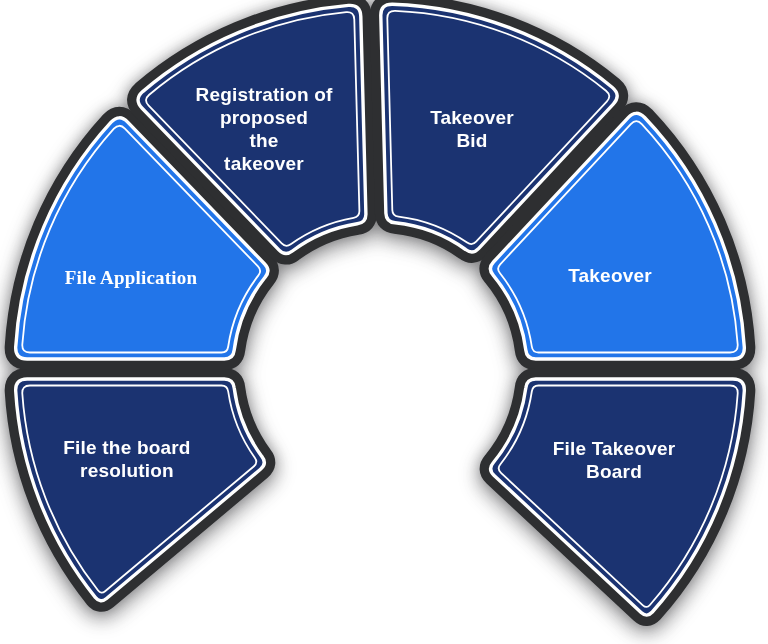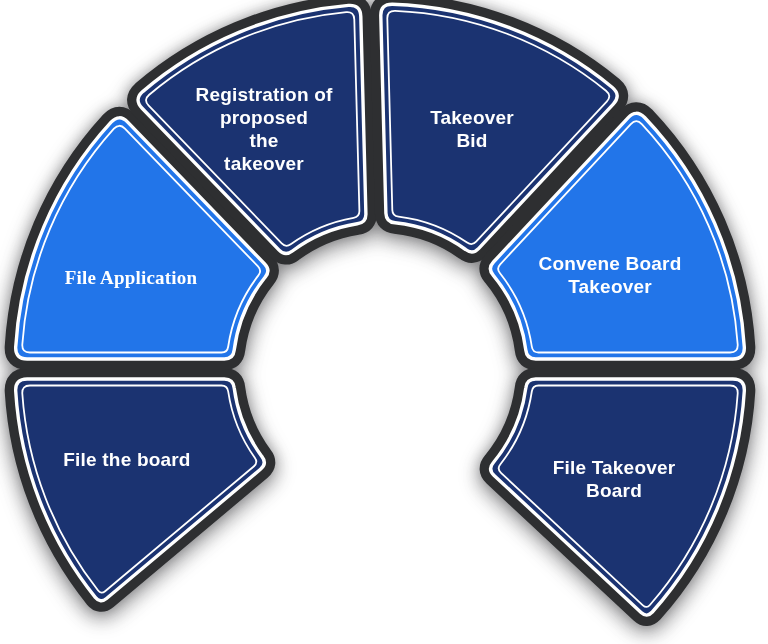--- a/index.html
+++ b/index.html
@@ -64,36 +64,36 @@
         <path d="M 22.3 344.5 A 358.5 358.5 0 0 1 113.9 128.7 Q 119.4 122.9 124.9 128.6 L 258.0 266.4 Q 262.1 270.7 258.4 275.4 A 153.5 153.5 0 0 0 228.2 346.5 Q 227.4 352.5 221.4 352.5 L 29.9 352.5 Q 21.9 352.5 22.3 344.5 Z" fill="none" stroke="#ffffff" stroke-width="1.8" stroke-linejoin="round"></path>
         <path d="M 149.2 94.7 A 358.5 358.5 0 0 1 346.2 12.1 Q 354.1 11.4 354.3 19.4 L 359.4 210.9 Q 359.5 216.9 353.6 217.8 A 153.5 153.5 0 0 0 290.7 244.2 Q 285.9 247.8 281.7 243.4 L 148.7 105.7 Q 143.1 99.9 149.2 94.7 Z" fill="none" stroke="#ffffff" stroke-width="1.8" stroke-linejoin="round"></path>
         <path d="M 395.1 10.8 A 358.5 358.5 0 0 1 606.0 90.7 Q 612.2 95.8 606.7 101.7 L 476.1 241.7 Q 472.0 246.1 467.1 242.6 A 153.5 153.5 0 0 0 398.5 216.6 Q 392.5 216.0 392.3 210.0 L 387.3 18.6 Q 387.1 10.6 395.1 10.8 Z" fill="none" stroke="#ffffff" stroke-width="1.8" stroke-linejoin="round"></path>
         <path d="M 641.8 124.1 A 358.5 358.5 0 0 1 737.7 344.5 Q 738.1 352.5 730.1 352.5 L 538.6 352.5 Q 532.6 352.5 531.8 346.5 A 153.5 153.5 0 0 0 500.0 273.3 Q 496.1 268.6 500.2 264.3 L 630.8 124.2 Q 636.3 118.3 641.8 124.1 Z" fill="none" stroke="#ffffff" stroke-width="1.8" stroke-linejoin="round"></path>
         <path d="M 737.7 393.5 A 358.5 358.5 0 0 1 649.9 605.0 Q 646.6 608.7 642.9 605.3 L 501.0 472.9 Q 496.6 468.8 500.4 464.2 A 153.5 153.5 0 0 0 531.8 391.5 Q 532.6 385.5 538.6 385.5 L 730.1 385.5 Q 738.1 385.5 737.7 393.5 Z" fill="none" stroke="#ffffff" stroke-width="1.8" stroke-linejoin="round"></path>
       </g>
   </svg>
   <div id="labels">
       <div class="seg-label" style="left: 127px; top: 459px; color: rgb(255, 255, 255);">
         <div class="line">File the board</div>
+        <div class="line">resolution</div>
       </div>
       <div class="seg-label" style="left: 131px; top: 277px; color: rgb(255, 255, 255); font-family: Liberation Serif, serif;">
         <div class="line">File Application</div>
       </div>
       <div class="seg-label" style="left: 264px; top: 129px; color: rgb(255, 255, 255);">
         <div class="line">Registration of</div>
         <div class="line">proposed</div>
         <div class="line">the</div>
         <div class="line">takeover</div>
       </div>
       <div class="seg-label" style="left: 472px; top: 129px; color: rgb(255, 255, 255);">
         <div class="line">Takeover</div>
         <div class="line">Bid</div>
       </div>
       <div class="seg-label" style="left: 610px; top: 275px; color: rgb(255, 255, 255);">
-        <div class="line">Convene Board</div>
         <div class="line">Takeover</div>
       </div>
-      <div class="seg-label" style="left: 614px; top: 479px; color: rgb(255, 255, 255);">
+      <div class="seg-label" style="left: 614px; top: 460px; color: rgb(255, 255, 255);">
         <div class="line">File Takeover</div>
         <div class="line">Board</div>
       </div>
     </div>
 </div>
 
 </body></html>

